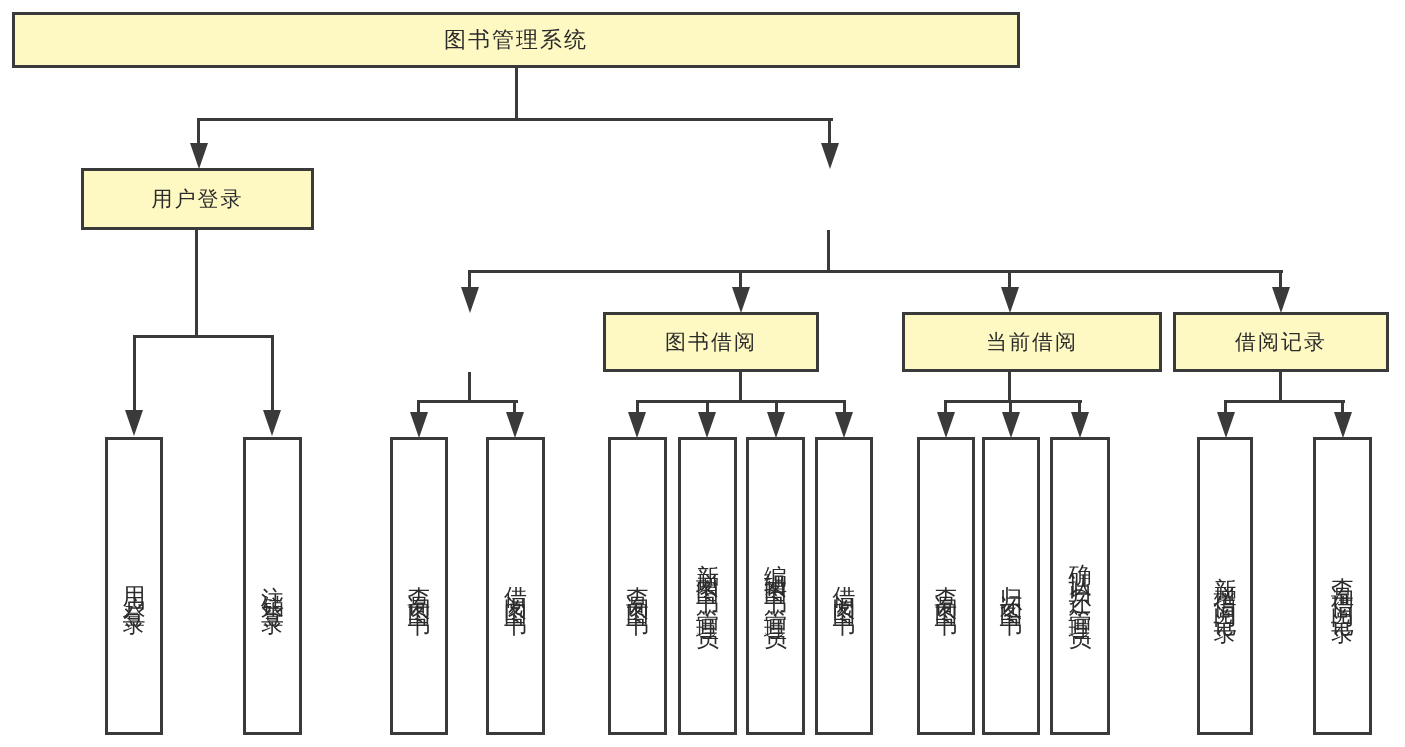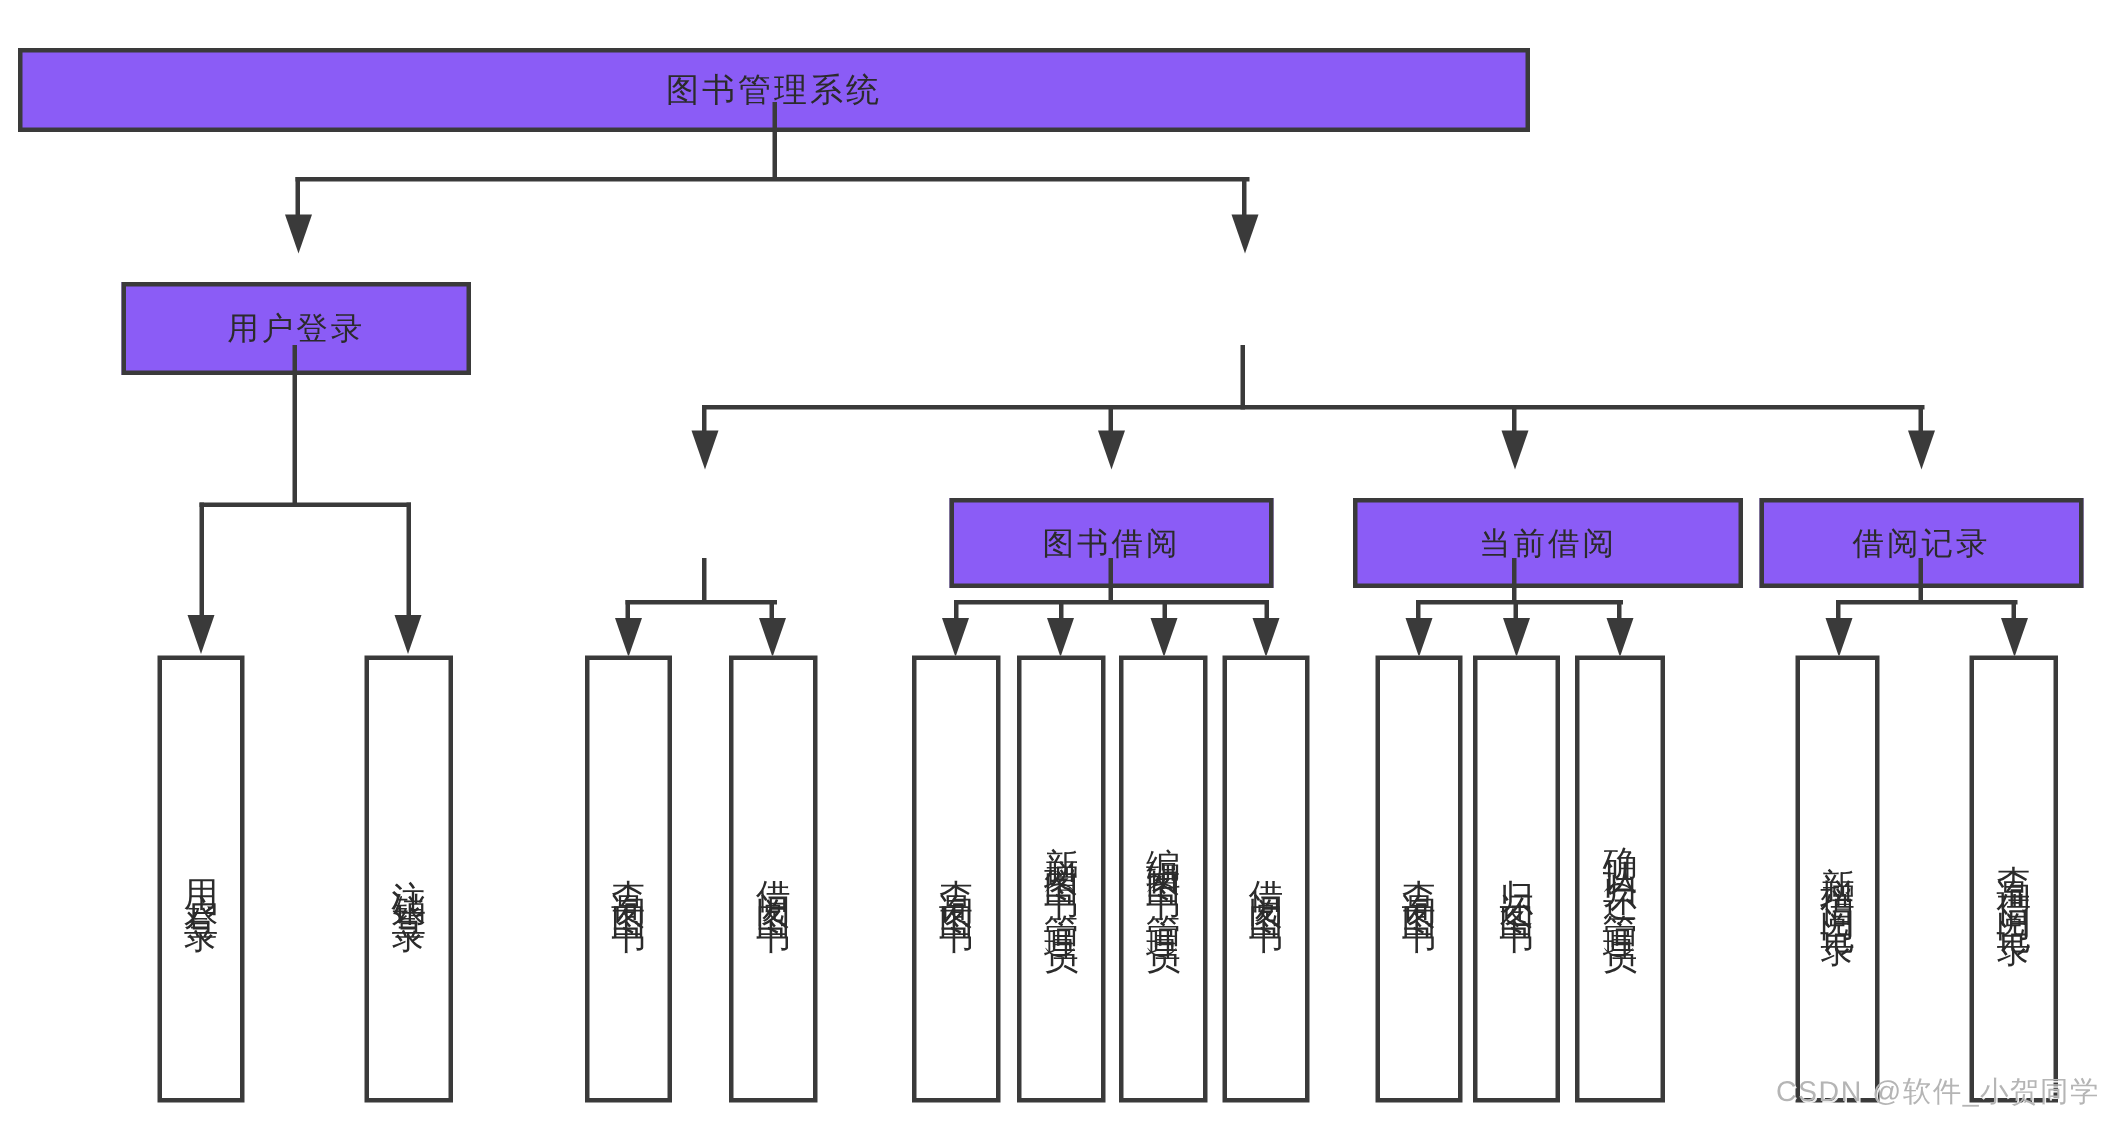--- a/index.html
+++ b/index.html
@@ -2,24 +2,24 @@
 <html><head>
 <meta charset="utf-8">
 <style>
   html,body{margin:0;padding:0;background:#fff;}
   .stage{
     position:relative;width:1405px;height:747px;background:#fff;overflow:hidden;
     font-family:"Liberation Sans",sans-serif;
     --line:#3a3a3a;--text:#2b2b2b;--wm:#b5b5b5;
   }
   .node{
-    position:absolute;background:#8b5cf6;border:3px solid var(--line);
+    position:absolute;background:#fef9c3;border:3px solid var(--line);
     display:flex;align-items:center;justify-content:center;
     font-size:21px;letter-spacing:2px;color:var(--text);
-    box-sizing:border-box;white-space:nowrap;margin-top:20px;
+    box-sizing:border-box;white-space:nowrap;
   }
   .root{font-size:22px;}
   .leaf{
     position:absolute;background:#fff;border:3px solid var(--line);
     display:flex;align-items:center;justify-content:center;
     box-sizing:border-box;
   }
   .vtext{
     writing-mode:vertical-rl;text-orientation:mixed;
     font-size:23px;letter-spacing:9px;line-height:1;color:var(--text);
@@ -64,21 +64,21 @@
   <div class="hline" style="left:469px;top:270px;width:814px;height:3px"></div>
   <div class="vline" style="left:468px;top:270px;width:3px;height:22px"></div>
   <div class="arrow" style="left:461px;top:287px"></div>
   <div class="vline" style="left:739px;top:270px;width:3px;height:22px"></div>
   <div class="arrow" style="left:732px;top:287px"></div>
   <div class="vline" style="left:1008px;top:270px;width:3px;height:22px"></div>
   <div class="arrow" style="left:1001px;top:287px"></div>
   <div class="vline" style="left:1279px;top:270px;width:3px;height:22px"></div>
   <div class="arrow" style="left:1272px;top:287px"></div>
 
-  <div class="node" style="left:633px;top:312px;width:216px;height:60px">图书借阅</div>
+  <div class="node" style="left:603px;top:312px;width:216px;height:60px">图书借阅</div>
   <div class="node" style="left:902px;top:312px;width:260px;height:60px">当前借阅</div>
   <div class="node" style="left:1173px;top:312px;width:216px;height:60px">借阅记录</div>
 
   <div class="vline" style="left:468px;top:372px;width:3px;height:30px"></div>
   <div class="hline" style="left:417px;top:400px;width:101px;height:3px"></div>
   <div class="vline" style="left:417px;top:400px;width:3px;height:17px"></div>
   <div class="arrow" style="left:410px;top:412px"></div>
   <div class="vline" style="left:513px;top:400px;width:3px;height:17px"></div>
   <div class="arrow" style="left:506px;top:412px"></div>
 
@@ -146,15 +146,14 @@
     <span class="vtext">确认归还（管理员）</span>
   </div>
 
   <div class="leaf" style="left:1197px;top:437px;width:56px;height:298px">
     <span class="vtext">新增借阅记录</span>
   </div>
   <div class="leaf" style="left:1313px;top:437px;width:59px;height:298px">
     <span class="vtext">查询借阅记录</span>
   </div>
 
-  <div class="watermark">CSDN @软件_小贺同学</div>
 
 </div>
 
 </body></html>

